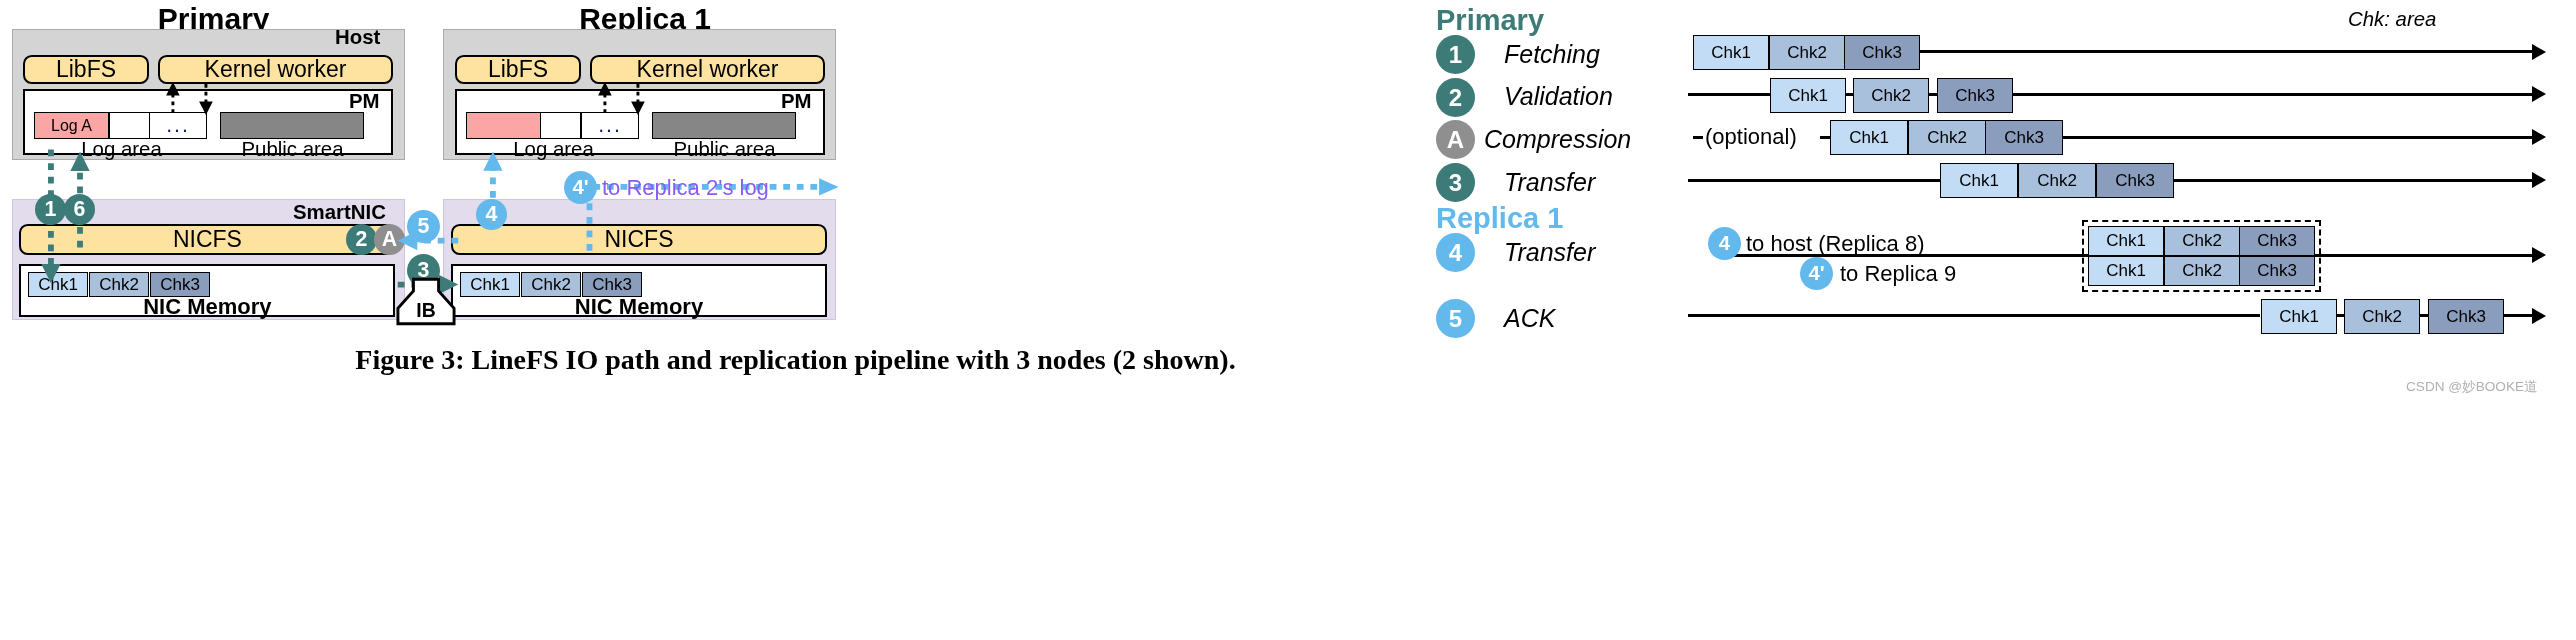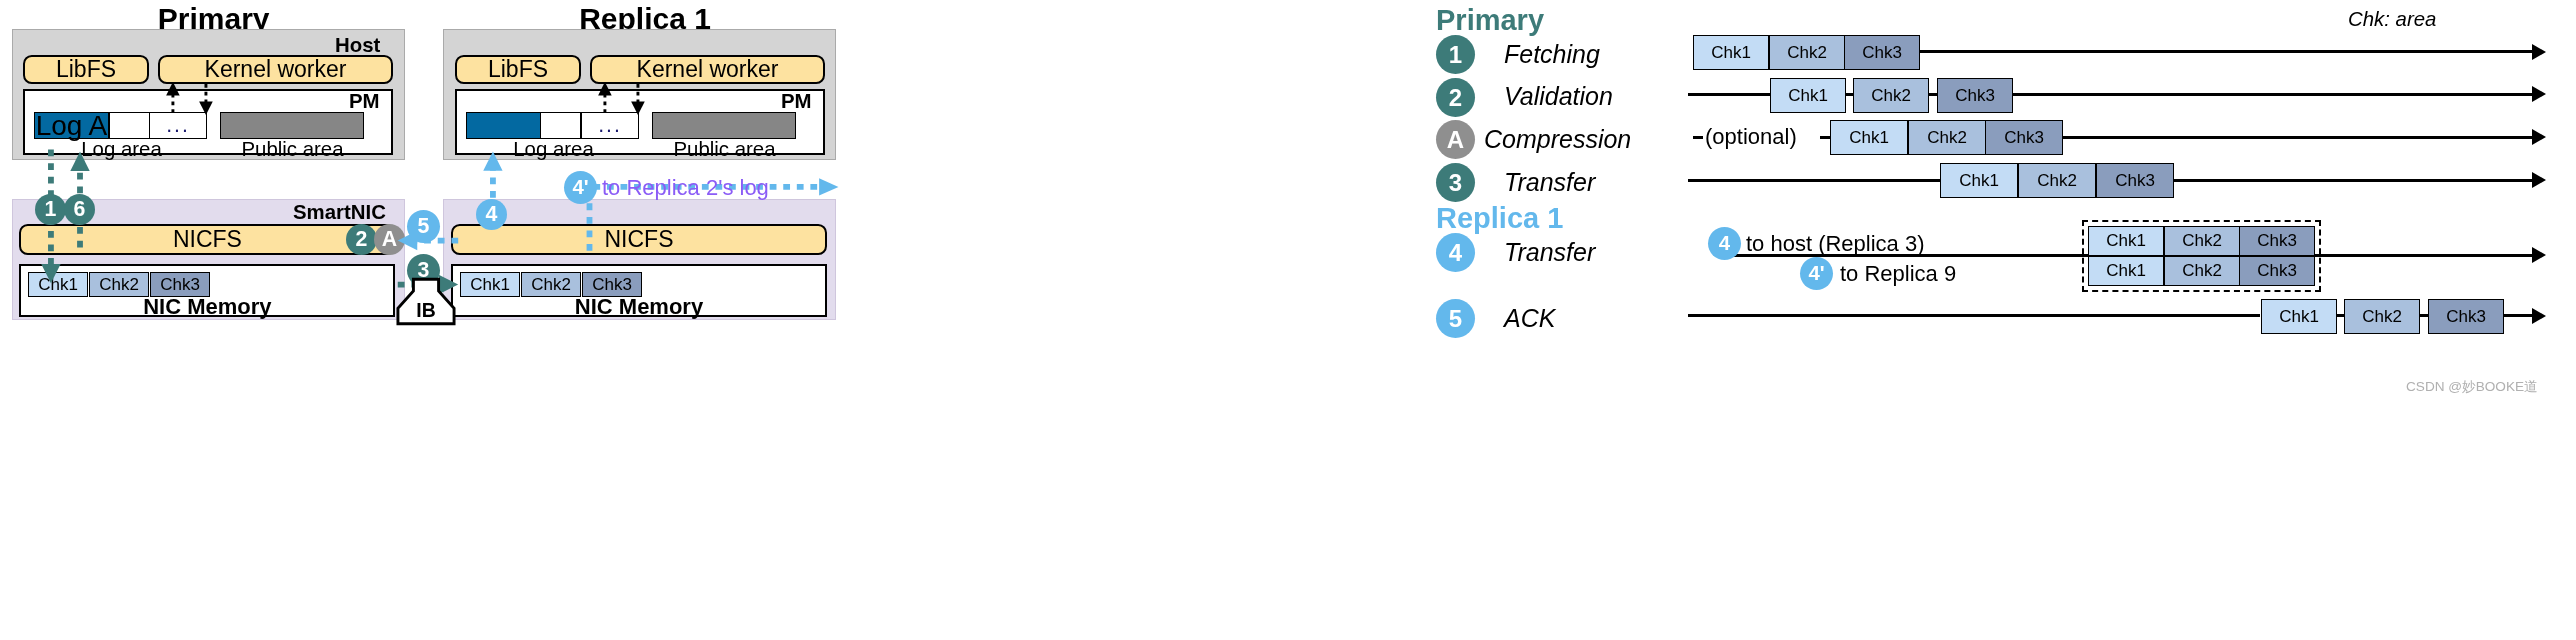--- a/index.html
+++ b/index.html
@@ -13,21 +13,21 @@
   .hostbox{background:#d4d4d4;border:1.9px solid #aaa;}
   .nicbox{background:#e2dced;border:1.9px solid #cfc6dd;}
   .corner-label{font-weight:bold;font-size:20.4px;color:#000;}
 
   .fsbox{background:#fde2a0;border:2.9px solid #000;border-radius:8.7px;
          display:flex;align-items:center;justify-content:center;
          font-size:23px;color:#000;}
   .whitepanel{background:#fff;border:2.9px solid #000;}
 
   .slot{border:1.9px solid #000;background:#fff;box-sizing:border-box;}
-  .slot.log{background:#0369a1;display:flex;align-items:center;justify-content:center;font-size:28px;}
+  .slot.log{background:#fca5a5;display:flex;align-items:center;justify-content:center;font-size:16px;}
   .slot.dots{display:flex;align-items:center;justify-content:center;font-size:21.3px;letter-spacing:1.9px;color:#1a1a6e;}
   .slot.gray{background:#868686;}
 
   .arealabel{font-size:20.4px;color:#000;text-align:center;}
 
   .chk{border:1.9px solid #000;display:flex;align-items:center;justify-content:center;
        font-size:17px;color:#000;box-sizing:border-box;}
   .c1{background:#c3dcf5;}
   .c2{background:#a9c0dd;}
   .c3{background:#8a9dbd;}
@@ -60,21 +60,21 @@
   svg{display:block;overflow:visible;}
 </style>
 </head>
 <body>
 
 <div id="root">
 
   <div class="abs node-title" style="left:9.7px;top:1.9px;width:408px;">Primary</div>
 
   <div class="abs hostbox" style="left:11.6px;top:29px;width:393px;height:131px;"></div>
-  <div class="abs corner-label" style="left:335px;top:26px;margin-top:8px;">Host</div>
+  <div class="abs corner-label" style="left:335px;top:26px;">Host</div>
 
   <div class="abs fsbox" style="left:23px;top:55px;width:126px;height:29px;">LibFS</div>
   <div class="abs fsbox" style="left:158px;top:55px;width:235px;height:29px;">Kernel worker</div>
 
   <div class="abs whitepanel" style="left:23px;top:89px;width:370px;height:66px;"></div>
   <div class="abs corner-label" style="left:349px;top:90px;">PM</div>
 
   <div class="abs slot log" style="left:34px;top:112px;width:75px;height:27px;">Log A</div>
   <div class="abs slot" style="left:109px;top:112px;width:41px;height:27px;"></div>
   <div class="abs slot dots" style="left:149px;top:112px;width:58px;height:27px;">...</div>
@@ -228,21 +228,21 @@
 
   <div class="abs sect-title sect-blue" style="left:1436px;top:202px;">Replica 1</div>
 
   <div class="abs circ blue" style="left:1436px;top:233px;width:39px;height:39px;font-size:24px;">4</div>
   <div class="abs stage-label" style="left:1504px;top:238px;">Transfer</div>
 
   <div class="abs hline" style="left:1722px;top:254px;width:810px;"></div>
   <div class="abs arrowhead" style="left:2532px;top:247px;"></div>
 
   <div class="abs circ blue" style="left:1708px;top:227px;width:33px;height:33px;font-size:20.4px;">4</div>
-  <div class="abs note" style="left:1746px;top:231px;white-space:nowrap;">to host (Replica 3)</div>
+  <div class="abs note" style="left:1746px;top:231px;white-space:nowrap;">to host (Replica 8)</div>
 
   <div class="abs chk c1" style="left:2088px;top:226px;width:76px;height:30px;">Chk1</div>
   <div class="abs chk c2" style="left:2164px;top:226px;width:76px;height:30px;">Chk2</div>
   <div class="abs chk c3" style="left:2239px;top:226px;width:76px;height:30px;">Chk3</div>
 
   <div class="abs circ blue" style="left:1800px;top:257px;width:33px;height:33px;font-size:20.4px;">4'</div>
   <div class="abs note" style="left:1840px;top:261px;white-space:nowrap;">to Replica 9</div>
 
   <div class="abs chk c1" style="left:2088px;top:256px;width:76px;height:30px;">Chk1</div>
   <div class="abs chk c2" style="left:2164px;top:256px;width:76px;height:30px;">Chk2</div>
@@ -256,17 +256,18 @@
   <div class="abs chk c1" style="left:2261px;top:299px;width:76px;height:35px;">Chk1</div>
   <div class="abs hline" style="left:2336px;top:314px;width:7.8px;"></div>
   <div class="abs chk c2" style="left:2344px;top:299px;width:76px;height:35px;">Chk2</div>
   <div class="abs hline" style="left:2420px;top:314px;width:7.8px;"></div>
   <div class="abs chk c3" style="left:2428px;top:299px;width:76px;height:35px;">Chk3</div>
   <div class="abs hline" style="left:2503px;top:314px;width:29px;"></div>
   <div class="abs arrowhead" style="left:2532px;top:308px;"></div>
 
   <div class="abs legend" style="left:2348px;top:7.8px;">Chk: area</div>
 
+  <div class="abs caption" style="left:0;top:344px;width:1591px;">Figure 3: LineFS IO path and replication pipeline with 3 nodes (2 shown).</div>
 
   <div class="abs watermark" style="left:2406px;top:378px;">CSDN @妙BOOKE道</div>
 
 </div>
 
 
 </body></html>

